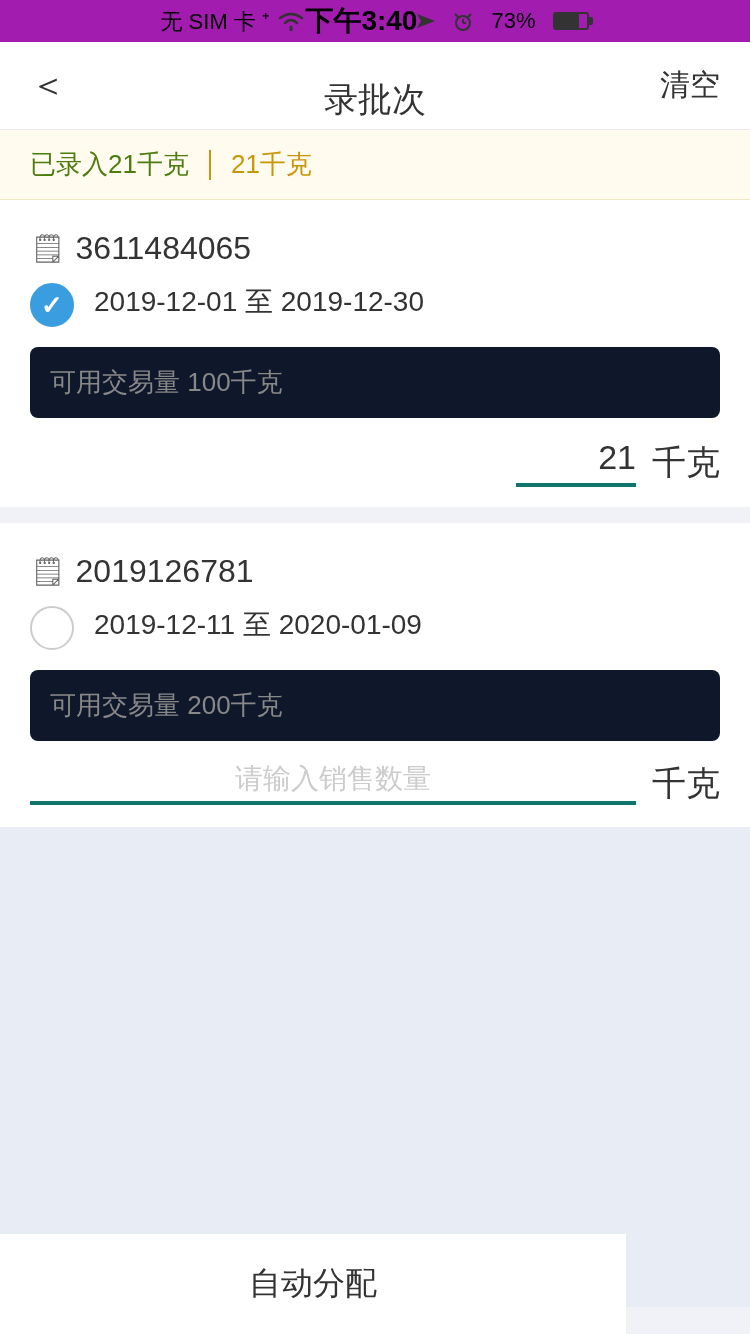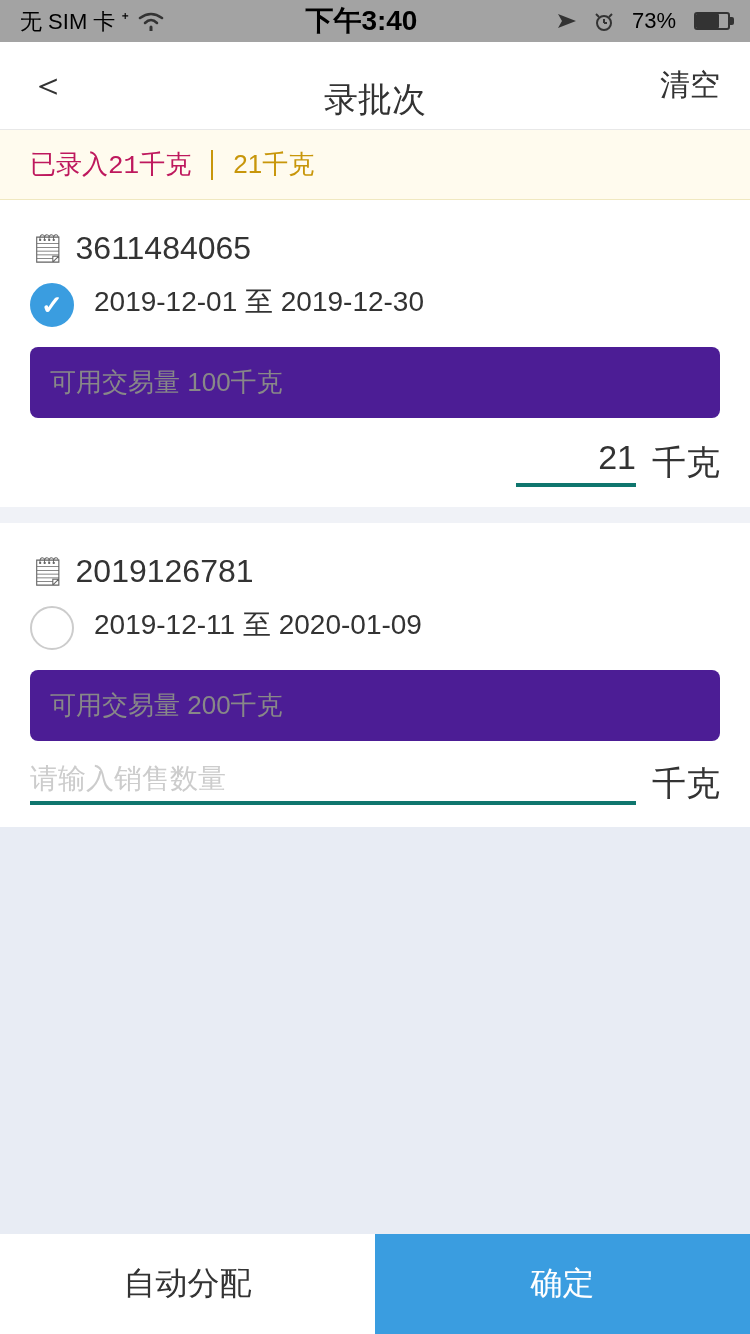--- a/index.html
+++ b/index.html
@@ -9,24 +9,24 @@
       min-height: 1334px;
       font-family: -apple-system, "PingFang SC", "Helvetica Neue", sans-serif;
       background: #f0f2f7;
       overflow-x: hidden;
     }
 
     
     .status-bar {
       width: 750px;
       height: 42px;
-      background: #a3a3a3;
-      display: flex;
-      align-items: center;
-      justify-content: space-between;
+      background: #a21caf;
+      display: flex;
+      align-items: center;
+      justify-content: center;
       padding: 0 20px;
       font-size: 24px;
       font-weight: 500;
     }
     .status-left {
       display: flex;
       align-items: center;
       gap: 8px;
       font-size: 22px;
     }
@@ -101,22 +101,21 @@
       height: 70px;
       background: #fffbee;
       display: flex;
       align-items: center;
       padding: 0 30px;
       gap: 20px;
       border-bottom: 1px solid #f0e8c0;
     }
     .info-banner-text {
       font-size: 26px;
-      color: #be185d;
-      font-family: Liberation Mono, monospace;
+      color: #4d7c0f;
     }
     .info-banner-divider {
       width: 2px;
       height: 30px;
       background: #c8960a;
     }
     .info-banner-value {
       font-size: 26px;
       color: #c8960a;
     }
@@ -171,21 +170,21 @@
       color: #fff;
       font-size: 26px;
       font-weight: bold;
     }
     .batch-date {
       font-size: 28px;
       color: #333;
     }
 
     .batch-quantity-bar {
-      background: #4c1d95;
+      background: #0f172a;
       border-radius: 8px;
       padding: 18px 20px;
       margin-bottom: 0;
       margin-left: 0;
     }
     .batch-quantity-text {
       font-size: 26px;
       color: #888;
     }
 
@@ -234,21 +233,21 @@
     .bottom-area {
       flex: 1;
       background: #e8ecf4;
       min-height: 480px;
     }
 
     
     .bottom-buttons {
       position: fixed;
       bottom: 0;
-      width: 750px;
+      width: 626px;
       height: 100px;
       display: flex;
       background: #c4b5fd;
     }
     .btn-auto {
       flex: 1;
       height: 100%;
       background: #fff;
       border: none;
       font-size: 32px;
@@ -344,23 +343,22 @@
   <div class="batch-row">
     <div class="checkbox-circle"></div>
     <span class="batch-date">2019-12-11 至 2020-01-09</span>
   </div>
   <div class="batch-quantity-bar">
     <span class="batch-quantity-text">可用交易量 200千克</span>
   </div>
 </div>
 <div class="quantity-row" style="justify-content: flex-end;">
   <div class="quantity-underline" style="flex: 1; justify-content: flex-end;">
-    <input class="quantity-input" type="text" placeholder="请输入销售数量" style="flex: 1 1 0%; text-align: left; font-size: 28px; color: #8b5cf6; border: none; outline: none; background: transparent; width: 100%;">
+    <input class="quantity-input" type="text" placeholder="请输入销售数量" style="flex: 1 1 0%; text-align: center; font-size: 28px; color: #8b5cf6; border: none; outline: none; background: transparent; width: 100%;">
   </div>
   <span class="quantity-unit">千克</span>
 </div>
 
 <div class="bottom-area" style="margin-bottom: 100px;"></div>
 
 <div class="bottom-buttons">
   <button class="btn-auto">自动分配</button>
-  <button class="btn-confirm">确定</button>
 </div>
 
 </body></html>

